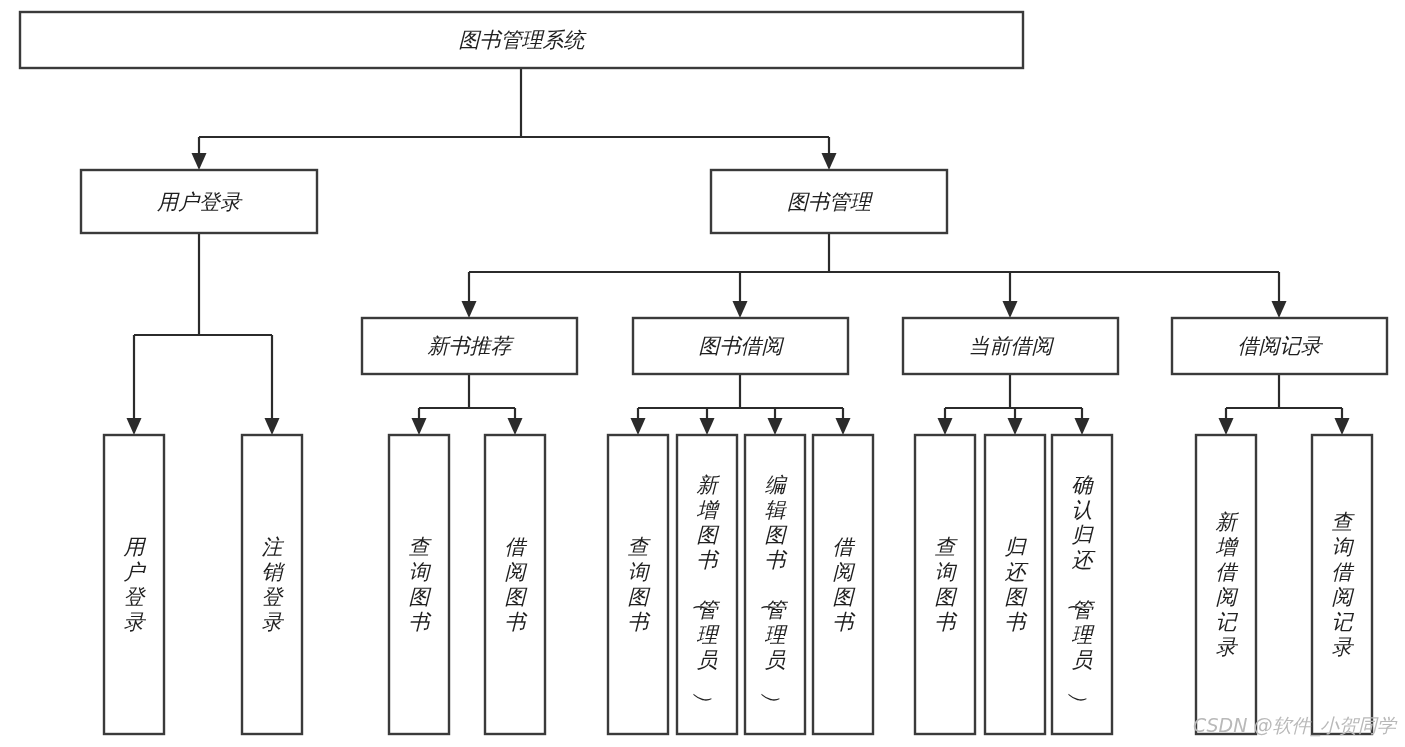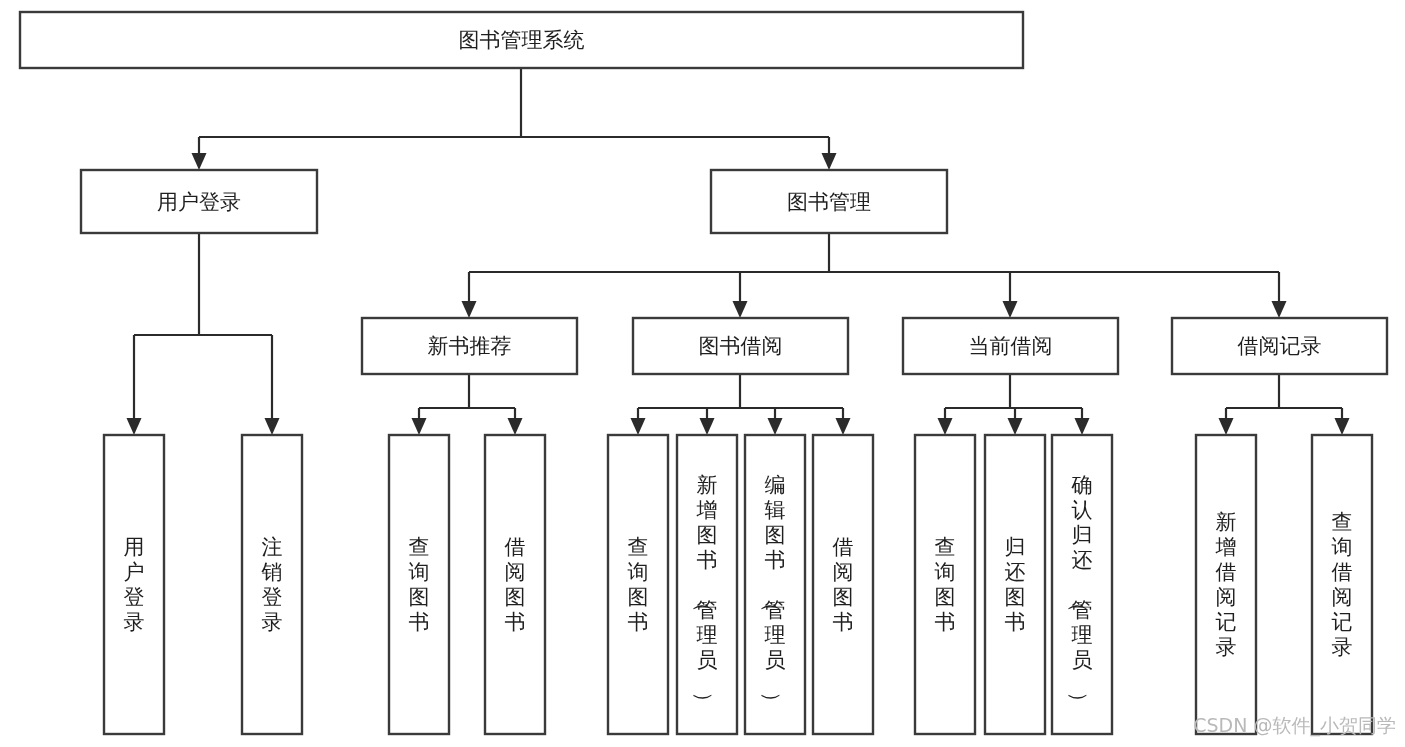--- a/index.html
+++ b/index.html
@@ -12,20 +12,21 @@
     width: 1405px;
     height: 747px;
     font-family: "DejaVu Sans", "Liberation Sans", sans-serif;
     overflow: hidden;
   }
   #diagram-root {
     position: relative;
     width: 1405px;
     height: 747px;
     background: #ffffff;
+    font-style: italic;
   }
   svg.diagram {
     display: block;
     width: 1405px;
     height: 747px;
   }
   .node-rect {
     fill: #ffffff;
     stroke: #3a3a3a;
     stroke-width: 2.4;

